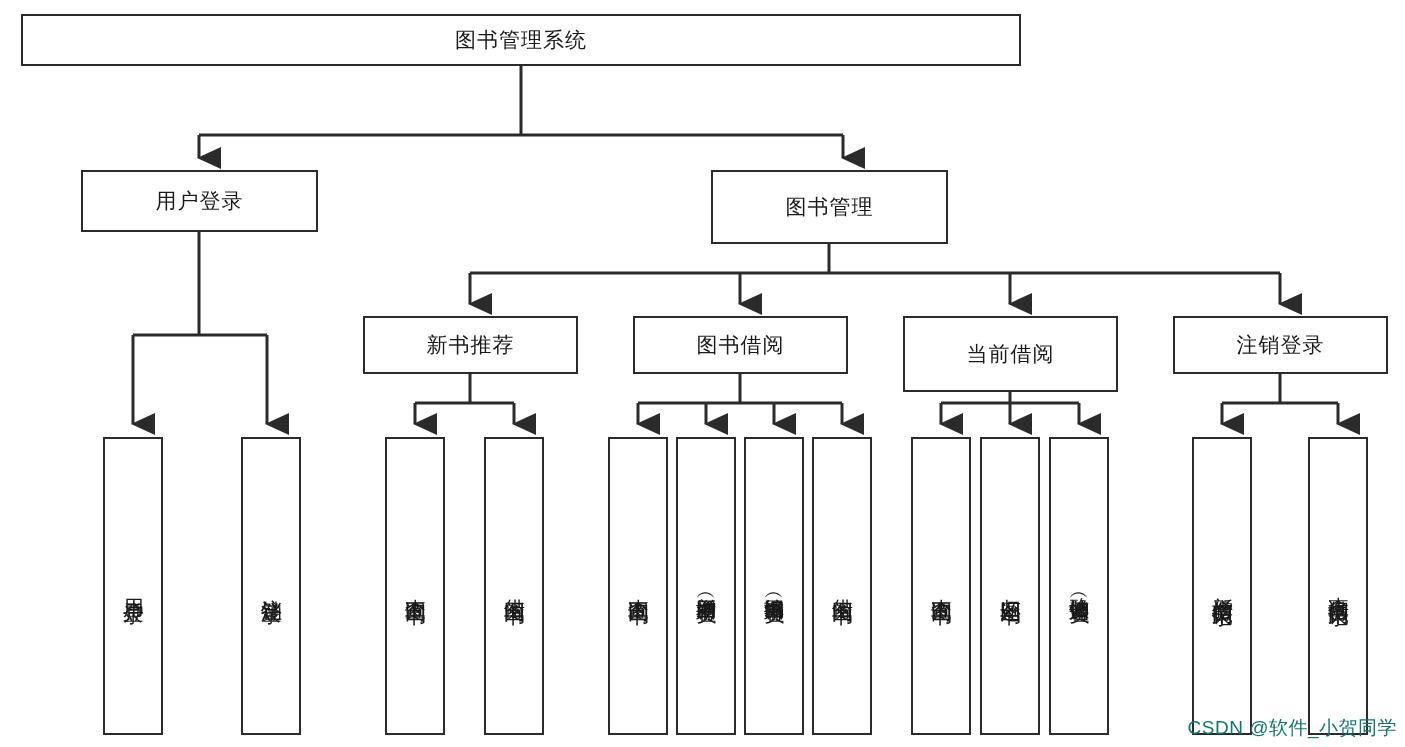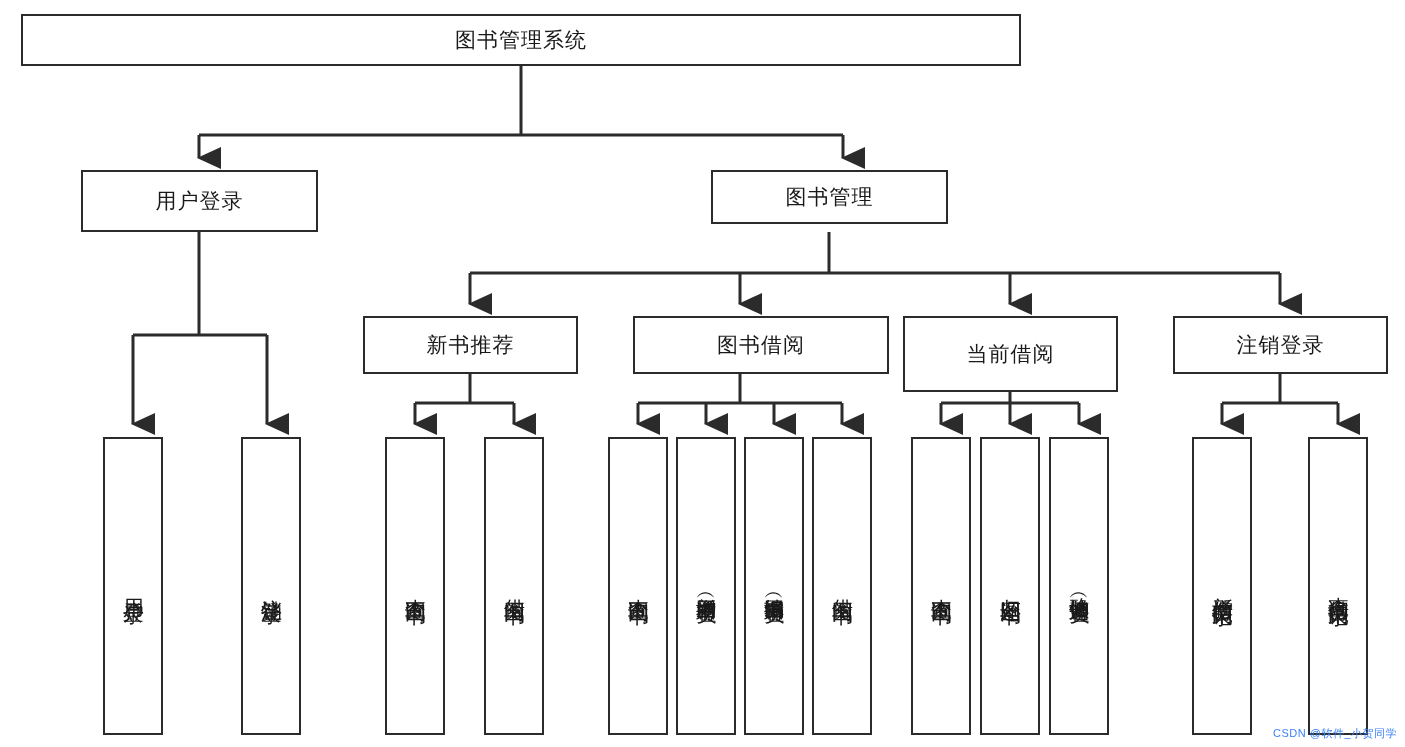--- a/index.html
+++ b/index.html
@@ -51,22 +51,22 @@
     white-space: nowrap;
   }
   .node.vert.tall {
     font-size: 20px;
     letter-spacing: 1px;
   }
   .watermark {
     position: absolute;
     right: 8px;
     bottom: 6px;
-    font-size: 11px;
-    color: #3b82f6;
+    font-size: 19px;
+    color: #0f766e;
     z-index: 5;
     white-space: nowrap;
     letter-spacing: 0.5px;
   }
 </style>
 </head>
 <body>
 
 <div id="canvas">
 
@@ -124,28 +124,28 @@
     </g>
   </svg>
 
   <div class="node horiz" style="left:21px; top:14px; width:1000px; height:52px;">
     <span>图书管理系统</span>
   </div>
 
   <div class="node horiz" style="left:81px; top:170px; width:237px; height:62px;">
     <span>用户登录</span>
   </div>
-  <div class="node horiz" style="left:711px; top:170px; width:237px; height:54px;">
+  <div class="node horiz" style="left:711px; top:170px; width:237px; height:74px;">
     <span>图书管理</span>
   </div>
 
   <div class="node horiz" style="left:363px; top:316px; width:215px; height:58px;">
     <span>新书推荐</span>
   </div>
-  <div class="node horiz" style="left:633px; top:316px; width:256px; height:58px;">
+  <div class="node horiz" style="left:633px; top:316px; width:215px; height:58px;">
     <span>图书借阅</span>
   </div>
   <div class="node horiz" style="left:903px; top:316px; width:215px; height:76px;">
     <span>当前借阅</span>
   </div>
   <div class="node horiz" style="left:1173px; top:316px; width:215px; height:58px;">
     <span>注销登录</span>
   </div>
 
   <div class="node vert" style="left:103px; top:437px; width:60px; height:298px;">

